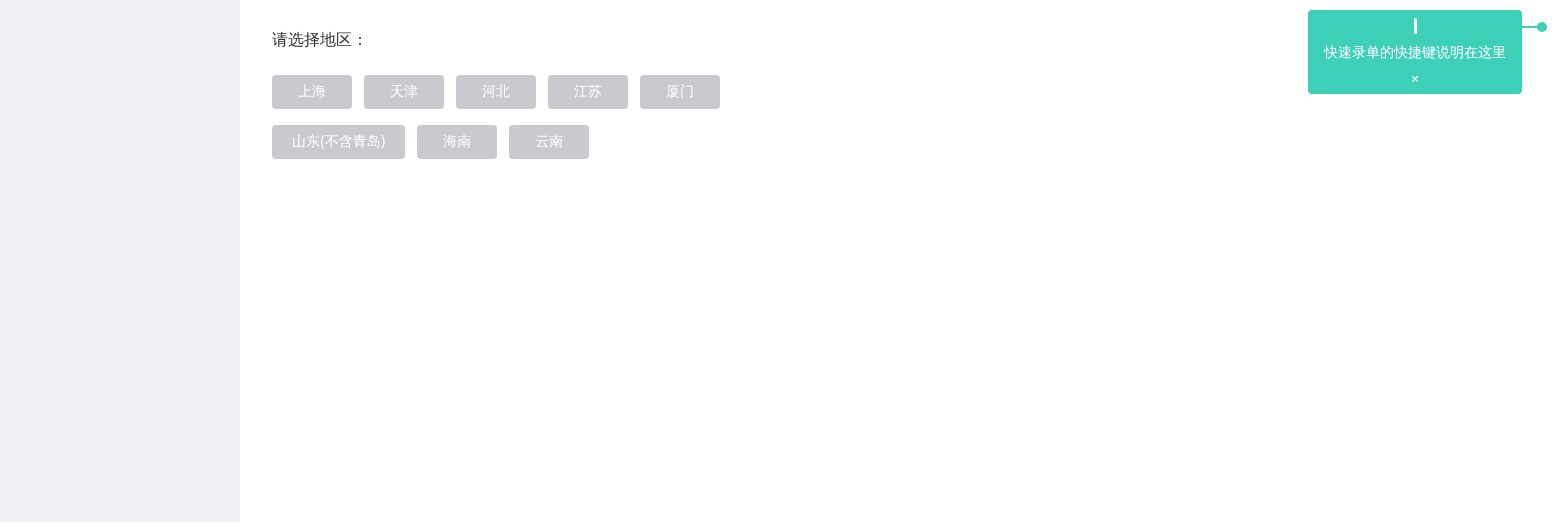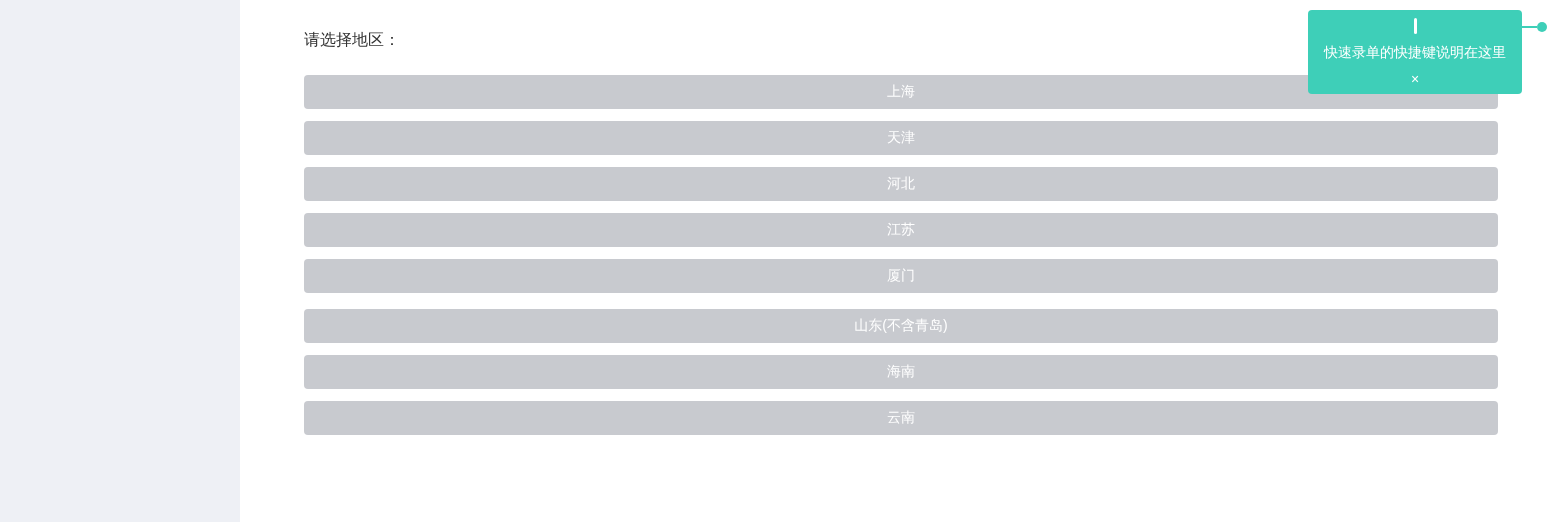--- a/index.html
+++ b/index.html
@@ -26,35 +26,34 @@
       background: #eef0f5;
     }
 
     .main-content {
       position: absolute;
       left: 240px;
       top: 0;
       right: 0;
       bottom: 0;
       background: #ffffff;
-      padding: 30px 64px;
+      padding: 30px 32px;
     }
 
     .page-title {
       font-size: 16px;
       color: #333;
       margin-bottom: 24px;
       font-weight: normal;
     }
 
     .region-buttons {
       display: flex;
       flex-wrap: wrap;
       gap: 12px;
-      flex-direction: column;
     }
 
     .region-btn {
       background: #c8cacf;
       color: #fff;
       border: none;
       border-radius: 4px;
       padding: 8px 20px;
       font-size: 14px;
       cursor: pointer;

